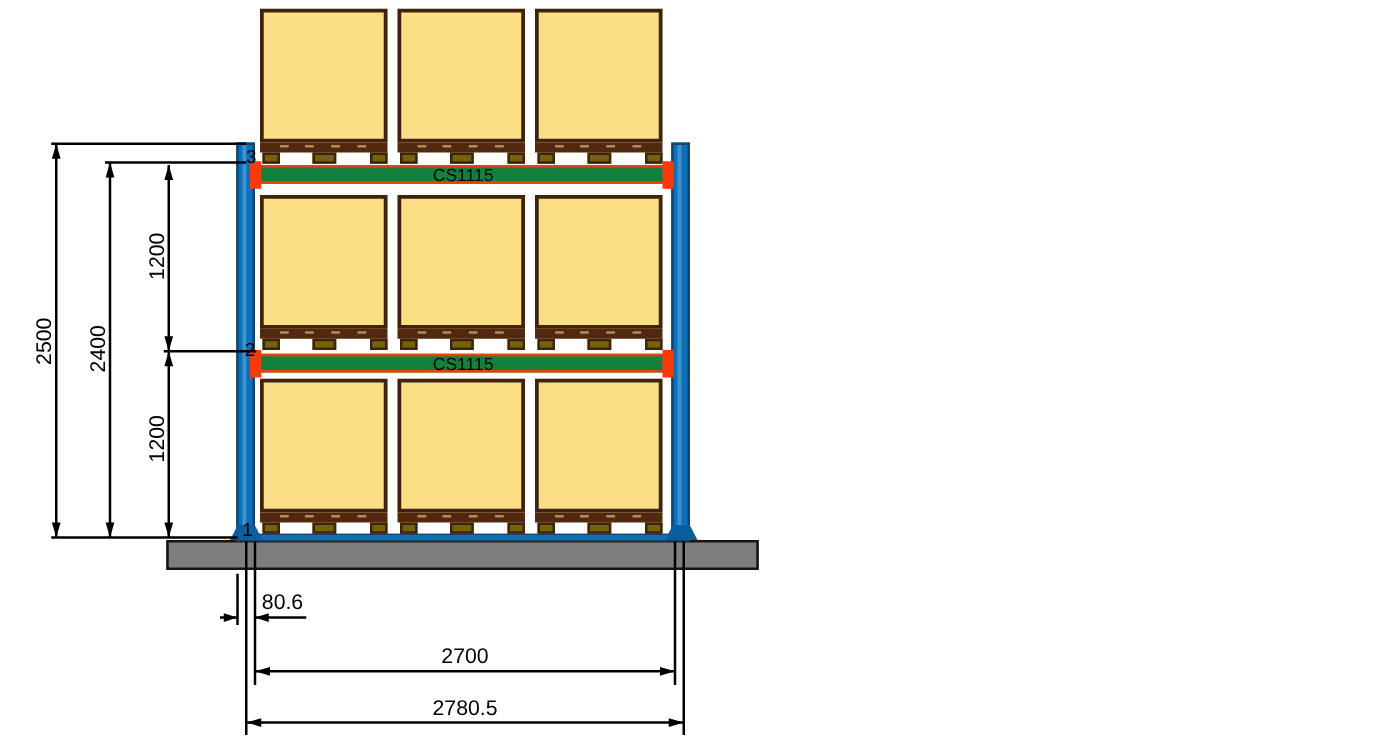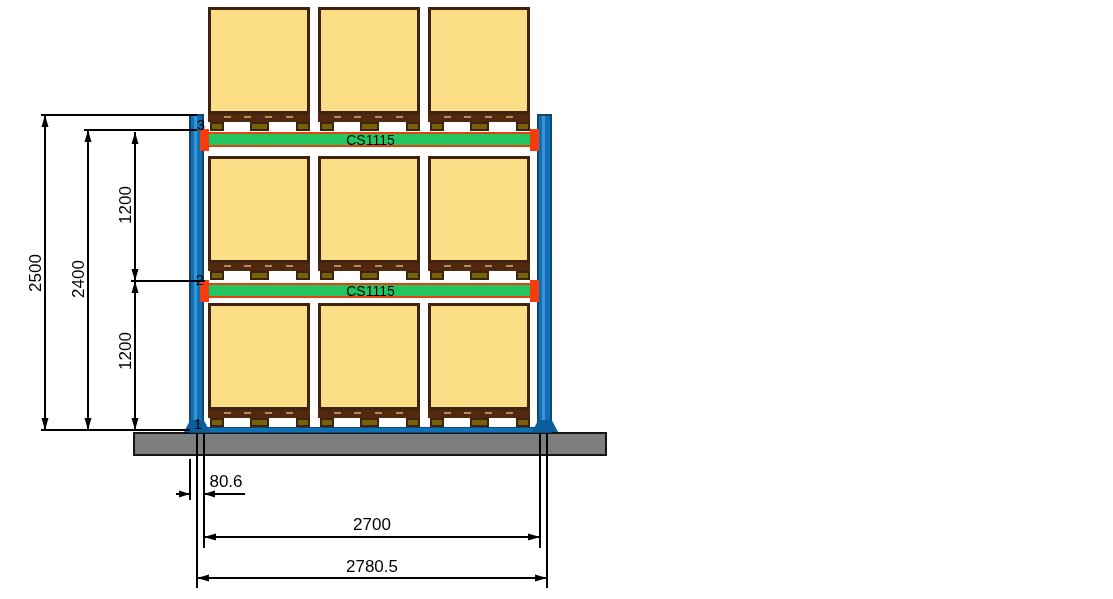--- a/index.html
+++ b/index.html
@@ -13,21 +13,21 @@
         background:#0c71b8;border-top:1px solid #14456f;border-bottom:1px solid #14456f;box-sizing:border-box;}
   .upright{position:absolute;top:114px;width:15px;height:318px;background:#0c71b8;
            border:2px solid #14456f;box-sizing:border-box;}
   .upright::after{content:"";position:absolute;left:3px;top:0;bottom:0;width:3px;background:#3e93cf;}
   .up-left{left:189px;} .up-right{left:537px;}
   .foot{position:absolute;top:420px;width:26px;height:12px;background:#0a5e9e;
         clip-path:polygon(24% 0,76% 0,100% 100%,0 100%);}
   .foot-left{left:184px;} .foot-right{left:532px;}
 
   
-  .beam{position:absolute;left:204px;width:333px;height:15px;background:#22c55e;
+  .beam{position:absolute;left:204px;width:333px;height:15px;background:#15803d;
         border-top:2px solid #e8400c;border-bottom:2px solid #e8400c;box-sizing:border-box;
         display:flex;align-items:center;justify-content:center;}
   .beam-3{top:132px;} .beam-2{top:283px;}
   .beam-label{font-size:14px;line-height:1;color:#000;}
   .conn{position:absolute;width:9px;height:22px;background:#f83b0c;}
 
   
   .unit{position:absolute;width:102px;height:125px;}
   .load{position:absolute;left:0;top:0;width:102px;height:107px;background:#fcde87;
         border:3px solid #3f2310;box-sizing:border-box;}

